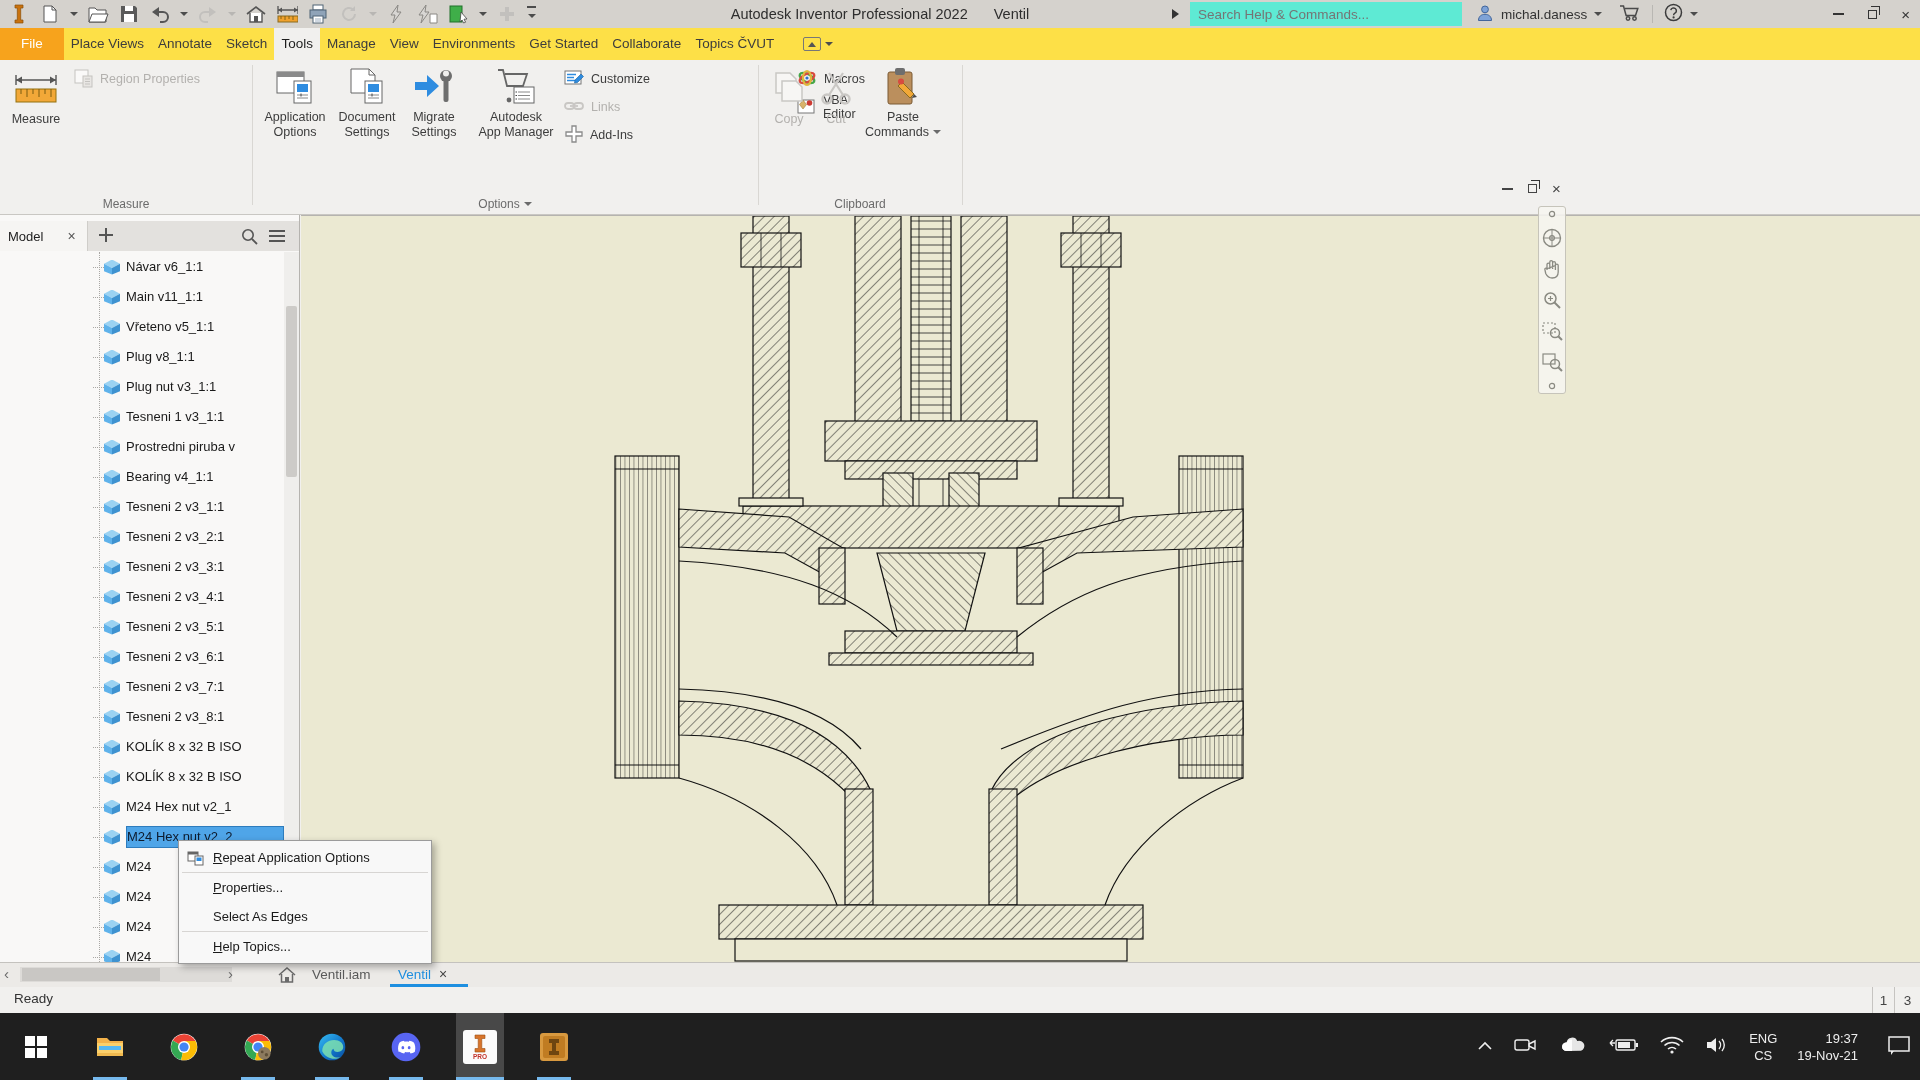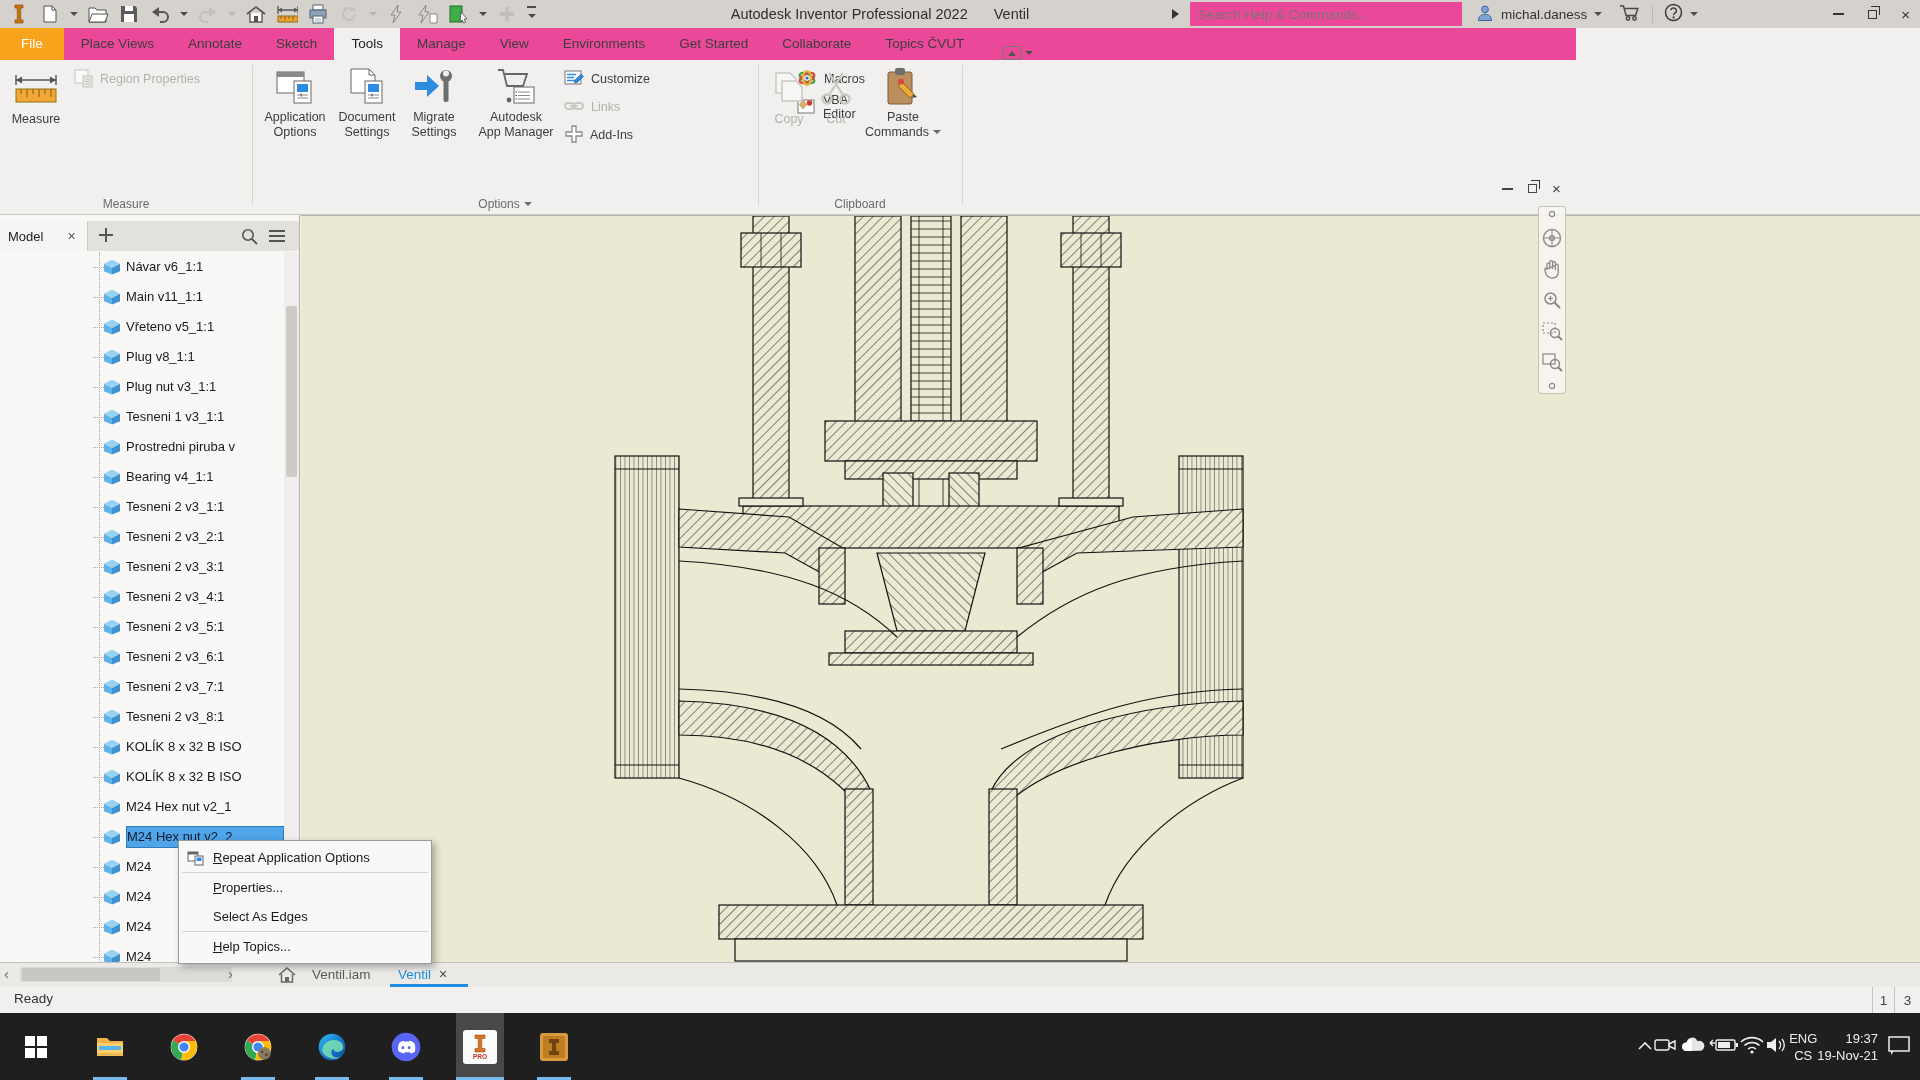--- a/index.html
+++ b/index.html
@@ -9,32 +9,32 @@
   
   .titlebar{position:absolute;left:0;top:0;width:1920px;height:28px;background:#d5d2cd;}
   .qat{position:absolute;left:8px;top:0;height:28px;display:flex;align-items:center;gap:9px;}
   .qat .qi{display:flex;align-items:center;justify-content:center;width:22px;height:22px;}
   .caret{width:0;height:0;border:4px solid transparent;border-top:4px solid #4c4c4c;margin-top:4px;}
   .caret.dis{border-top-color:#b8b6b3;}
   .ovf{display:flex;flex-direction:column;align-items:center;}
   .ovf b{display:block;width:9px;height:2px;background:#4c4c4c;margin-bottom:2px;}
   .titlewrap{position:absolute;left:600px;top:0;width:560px;height:28px;display:flex;align-items:center;justify-content:center;gap:26px;color:#2e2e2e;font-size:14.5px;}
   .playcaret{position:absolute;left:1172px;top:9px;width:0;height:0;border:5px solid transparent;border-left:7px solid #333;}
-  .tsearch{position:absolute;left:1190px;top:2px;width:272px;height:24px;border:none;background:#ec4899;font-size:13.5px;color:#333;padding:4px 8px;outline:none;}
+  .tsearch{position:absolute;left:1190px;top:2px;width:272px;height:24px;border:none;background:#5eead4;font-size:13.5px;color:#333;padding:4px 8px;outline:none;}
   .userarea{position:absolute;left:1476px;top:0;height:28px;display:flex;align-items:center;gap:7px;color:#333;font-size:13.5px;}
   .tdivider{width:1px;height:18px;background:#b9b7b3;margin:0 4px;}
   .winbtns{position:absolute;right:10px;top:0;height:28px;display:flex;align-items:center;gap:24px;color:#333;}
   .minus{display:inline-block;width:11px;height:2px;background:#333;}
   .restorebox{position:relative;display:inline-block;width:9px;height:9px;border:1.3px solid #333;}
   .restorebox::before{content:"";position:absolute;left:2px;top:-5px;width:8px;height:8px;border:1.3px solid #333;border-left:none;border-bottom:none;}
   .xglyph{font-size:15px;line-height:15px;color:#333;}
 
   
-  .tabrow{position:absolute;left:0;top:28px;width:1576px;height:32px;background:#ec4899;display:flex;align-items:flex-end;}
-  .tab{line-height:32px;padding:0 17px;font-size:13.5px;color:#3d3d3d;white-space:nowrap;}
+  .tabrow{position:absolute;left:0;top:28px;width:1920px;height:32px;background:#fde047;display:flex;align-items:center;}
+  .tab{line-height:32px;padding:0 7px;font-size:13.5px;color:#3d3d3d;white-space:nowrap;}
   .tab.file{background:#F7A31C;color:#fff;padding:0 21px;}
   .tab.active{background:#f1f0ee;color:#1e1e1e;}
   .collapsectl{display:flex;align-items:center;gap:4px;margin-left:22px;}
   .collapsebox{width:18px;height:14px;border:1px solid #777;border-radius:2px;display:flex;align-items:center;justify-content:center;}
   .uptri{width:0;height:0;border:4px solid transparent;border-bottom:5px solid #555;margin-top:-3px;}
 
   
   .ribbon{position:absolute;left:0;top:60px;width:1920px;height:155px;background:#f1f0ee;border-bottom:1px solid #c9c7c3;}
   .rgroup{position:absolute;top:0;height:100%;}
   .glabel{position:absolute;bottom:3px;left:0;width:100%;text-align:center;font-size:12px;color:#6b6b6b;}
@@ -95,21 +95,21 @@
   
   .statusbar{position:absolute;left:0;top:987px;width:1920px;height:26px;background:#f1f0ee;font-size:13.5px;color:#333;}
   .statusbar .msg{position:absolute;left:14px;top:4px;}
   .scell{position:absolute;top:0;height:26px;border-left:1px solid #c6c4c1;display:flex;align-items:center;justify-content:center;color:#444;}
   
   .taskbar{position:absolute;left:0;top:1013px;width:1920px;height:67px;background:#1F1F1F;display:flex;align-items:center;padding-left:12px;gap:26px;}
   .tbi{position:relative;width:48px;height:67px;display:flex;align-items:center;justify-content:center;flex:0 0 48px;}
   .tbi.open::after{content:"";position:absolute;bottom:0;left:7px;right:7px;height:3px;background:#76B9ED;}
   .tbi.activeapp{background:#484848;}
   .tbi.activeapp::after{left:0;right:0;}
-  .tray{position:absolute;right:8px;top:0;height:67px;display:flex;align-items:center;gap:0;color:#eee;}
+  .tray{position:absolute;right:8px;top:0;height:67px;display:flex;align-items:center;gap:20px;color:#eee;}
   .trayline{font-size:13px;line-height:17px;text-align:center;}
   .clockline{font-size:13px;line-height:17px;text-align:right;}
   .invicon{width:34px;height:34px;background:#fbfbfb;border-radius:3px;display:flex;flex-direction:column;align-items:center;justify-content:center;}
   .invicon .pro{font-size:6.5px;font-weight:bold;color:#c2332b;line-height:6px;}
 </style>
 </head>
 <body>
 
 <div class="screen">
 

